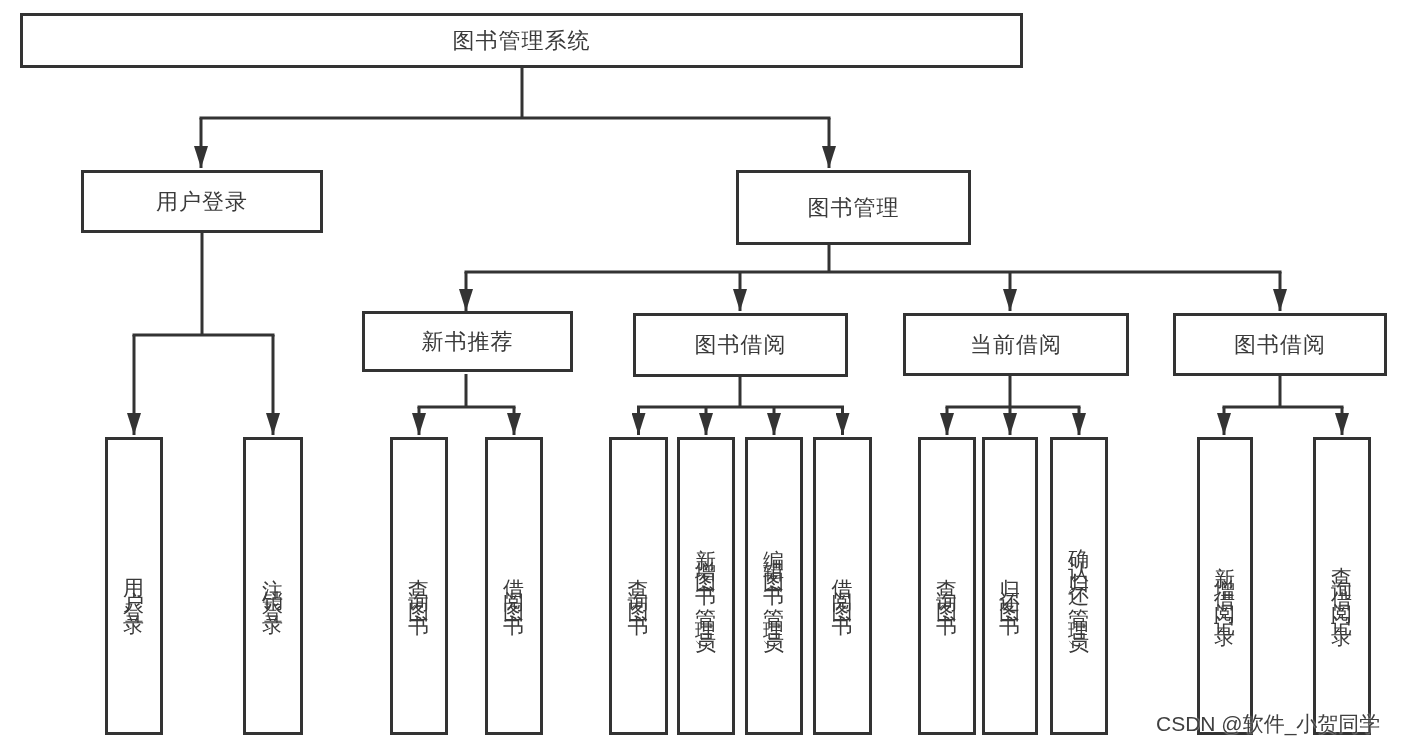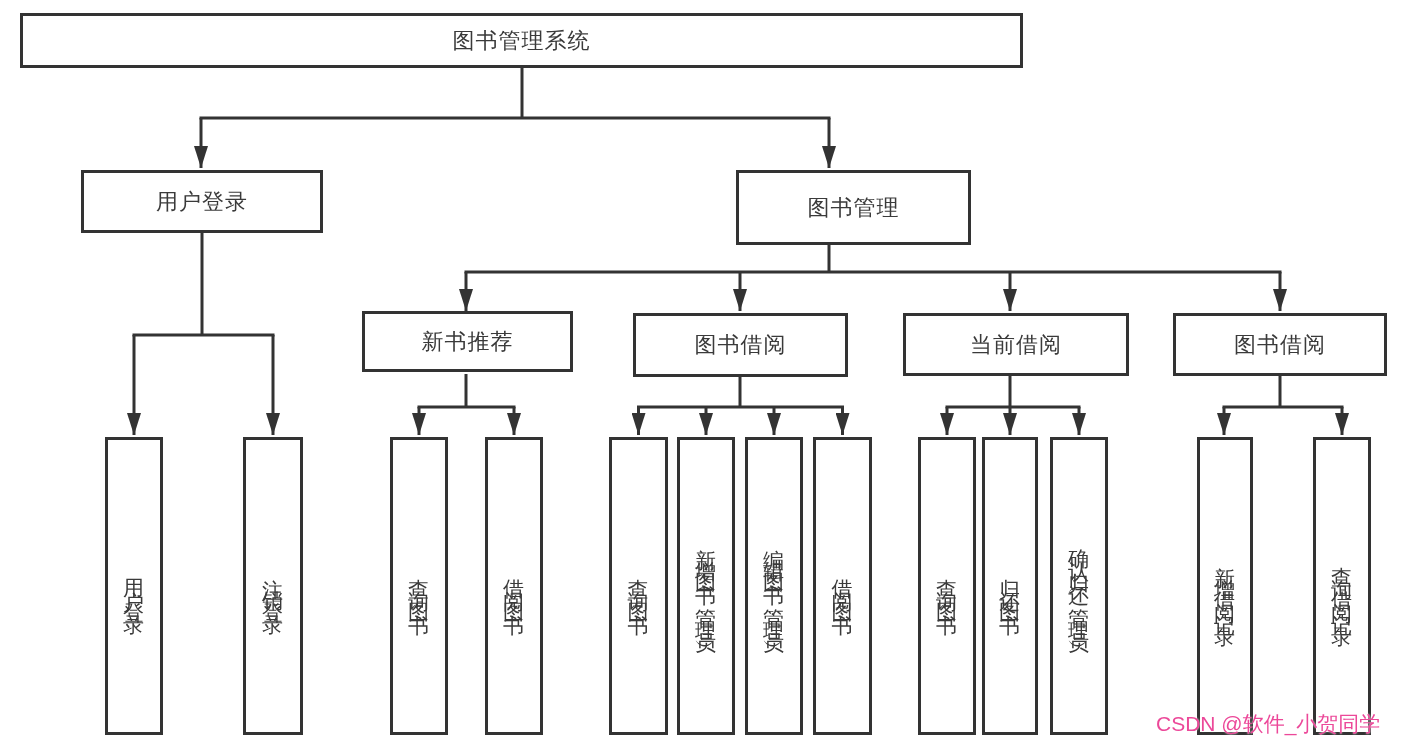--- a/index.html
+++ b/index.html
@@ -27,21 +27,21 @@
     text-orientation:mixed;
     font-size:21px;
     letter-spacing:12px;
     line-height:1;
     white-space:nowrap;
   }
   .watermark{
     position:absolute;
     left:1156px;top:710px;
     font-size:21px;
-    color:#ec4899;
+    color:#404040;
     white-space:nowrap;
     text-shadow:0 0 2px #ffffff;
   }
 </style>
 </head>
 <body>
 
 <div class="canvas">
 
   <svg class="connectors" width="1405" height="747" viewBox="0 0 1405 747" xmlns="http://www.w3.org/2000/svg">

